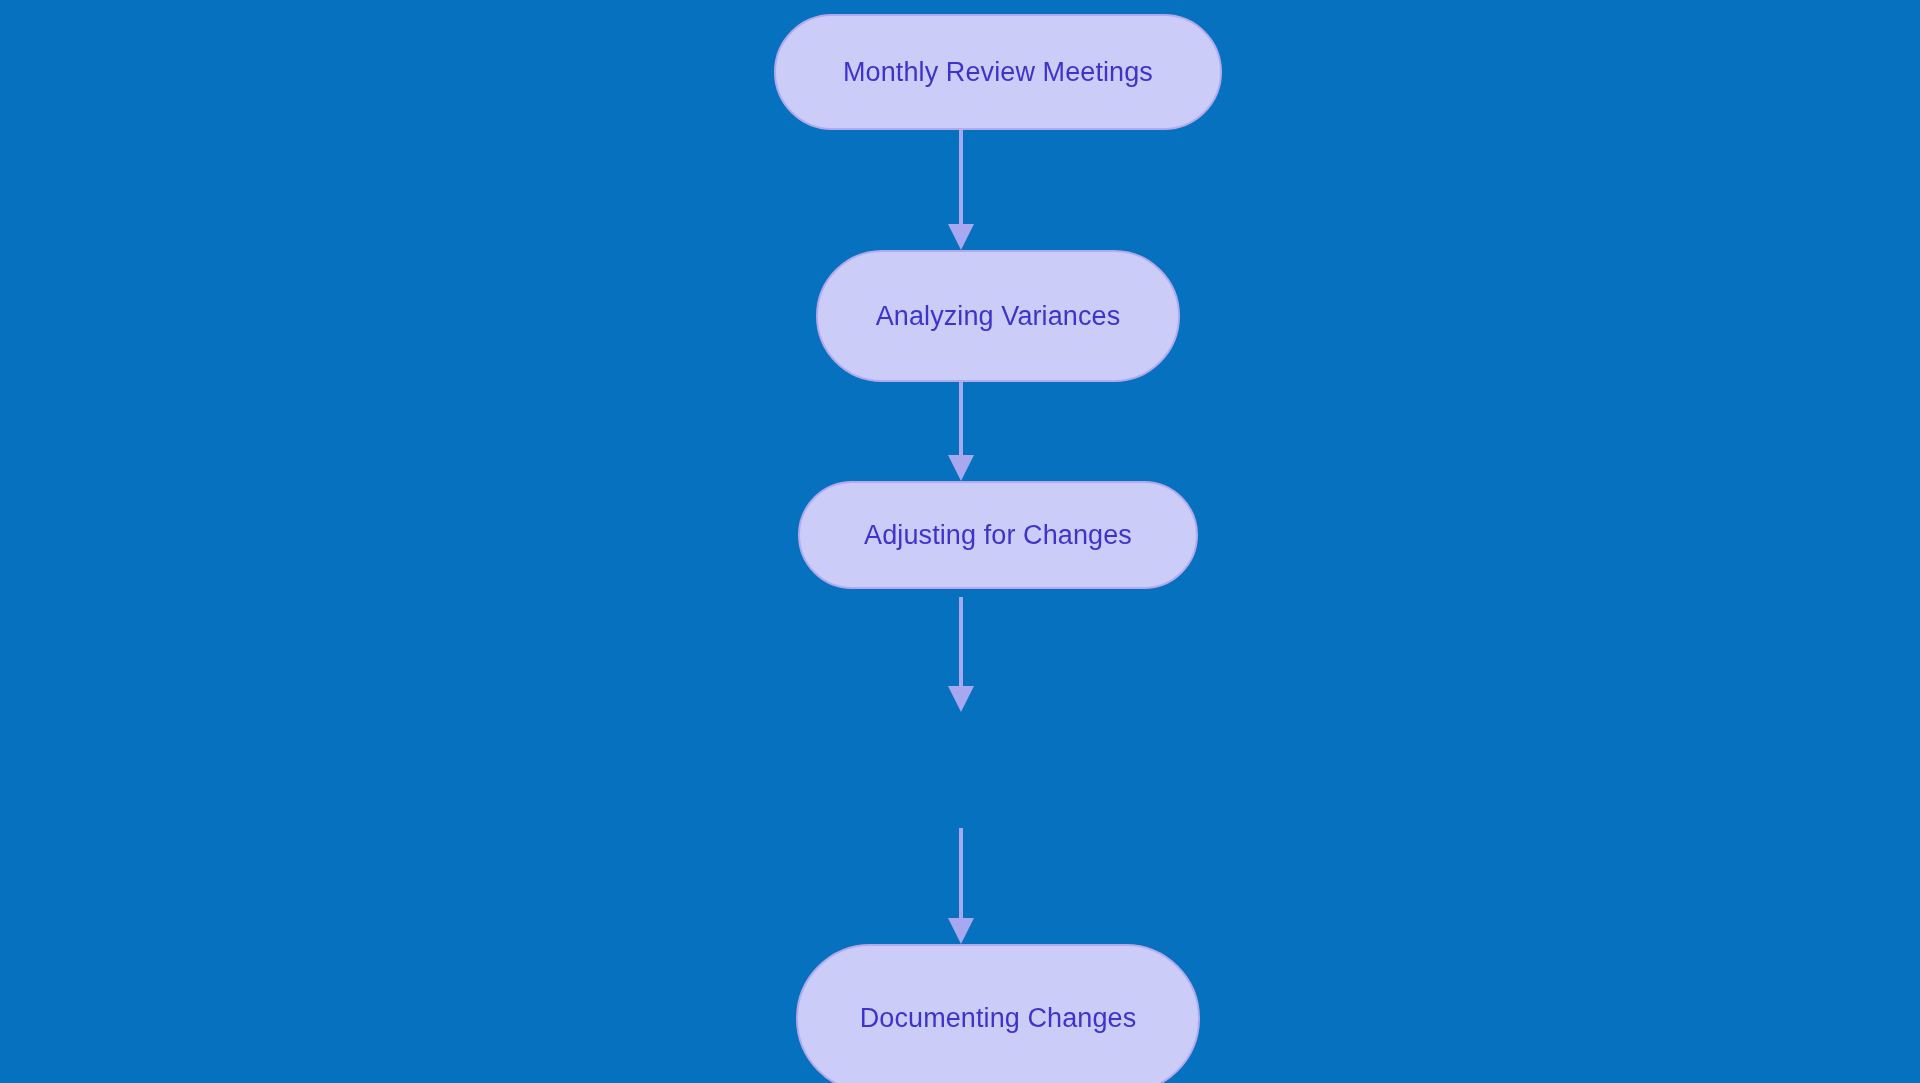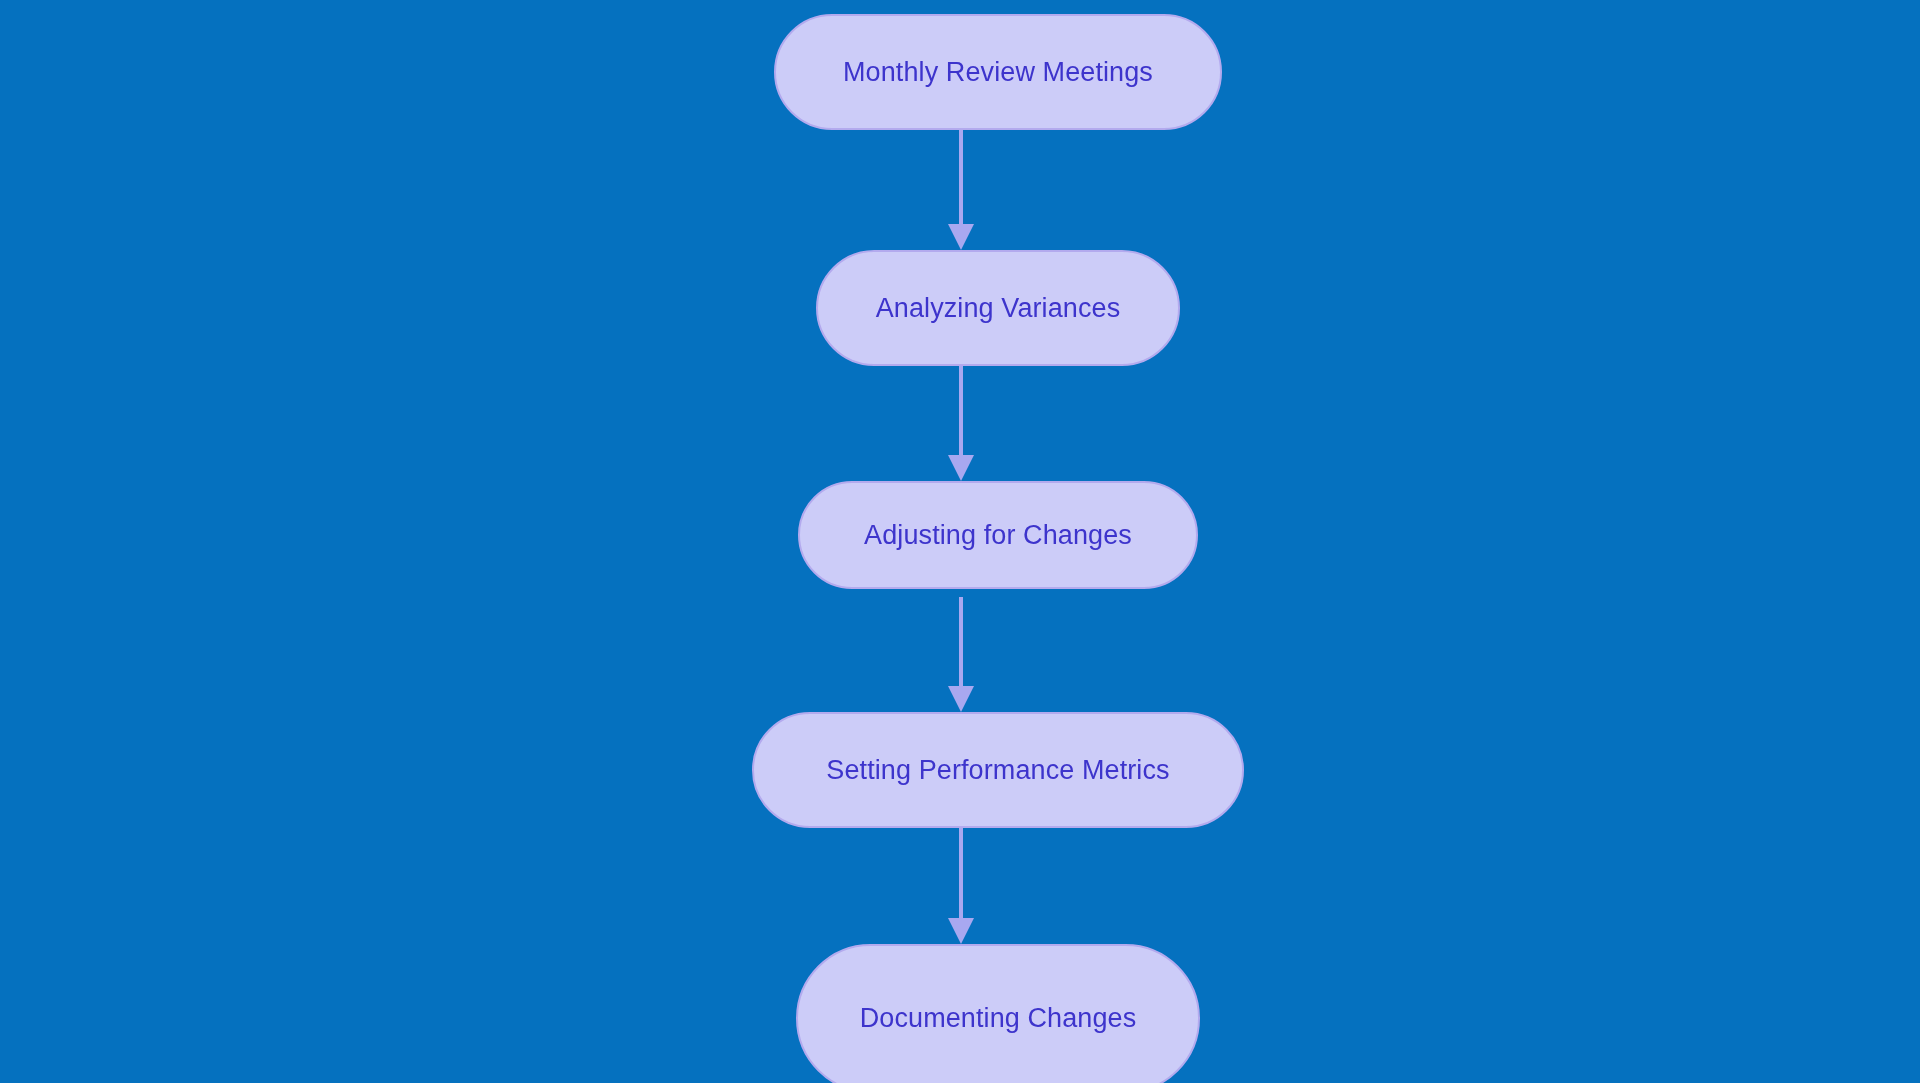--- a/index.html
+++ b/index.html
@@ -87,27 +87,24 @@
       <g>
         <line x1="961" y1="828" x2="961" y2="920" stroke="#a8a8f0" stroke-width="4"></line>
         <polygon points="948,918 974,918 961,944" fill="#a8a8f0"></polygon>
       </g>
     </svg>
 
   <div id="nodes-layer">
       <div class="flow-node" style="left: 961px; top: 14px; width: 448px; height: 116px;">
         <span class="flow-node-label">Monthly Review Meetings</span>
       </div>
-      <div class="flow-node" style="left: 961px; top: 250px; width: 364px; height: 116px;">
+      <div class="flow-node" style="left: 961px; top: 250px; width: 364px; height: 132px;">
         <span class="flow-node-label">Analyzing Variances</span>
       </div>
       <div class="flow-node" style="left: 961px; top: 481px; width: 400px; height: 108px;">
         <span class="flow-node-label">Adjusting for Changes</span>
-      </div>
-      <div class="flow-node" style="left: 961px; top: 712px; width: 492px; height: 116px;">
-        <span class="flow-node-label">Setting Performance Metrics</span>
       </div>
       <div class="flow-node" style="left: 961px; top: 944px; width: 404px; height: 149px;">
         <span class="flow-node-label">Documenting Changes</span>
       </div>
     </div>
 
 </div>
 
 </body></html>

